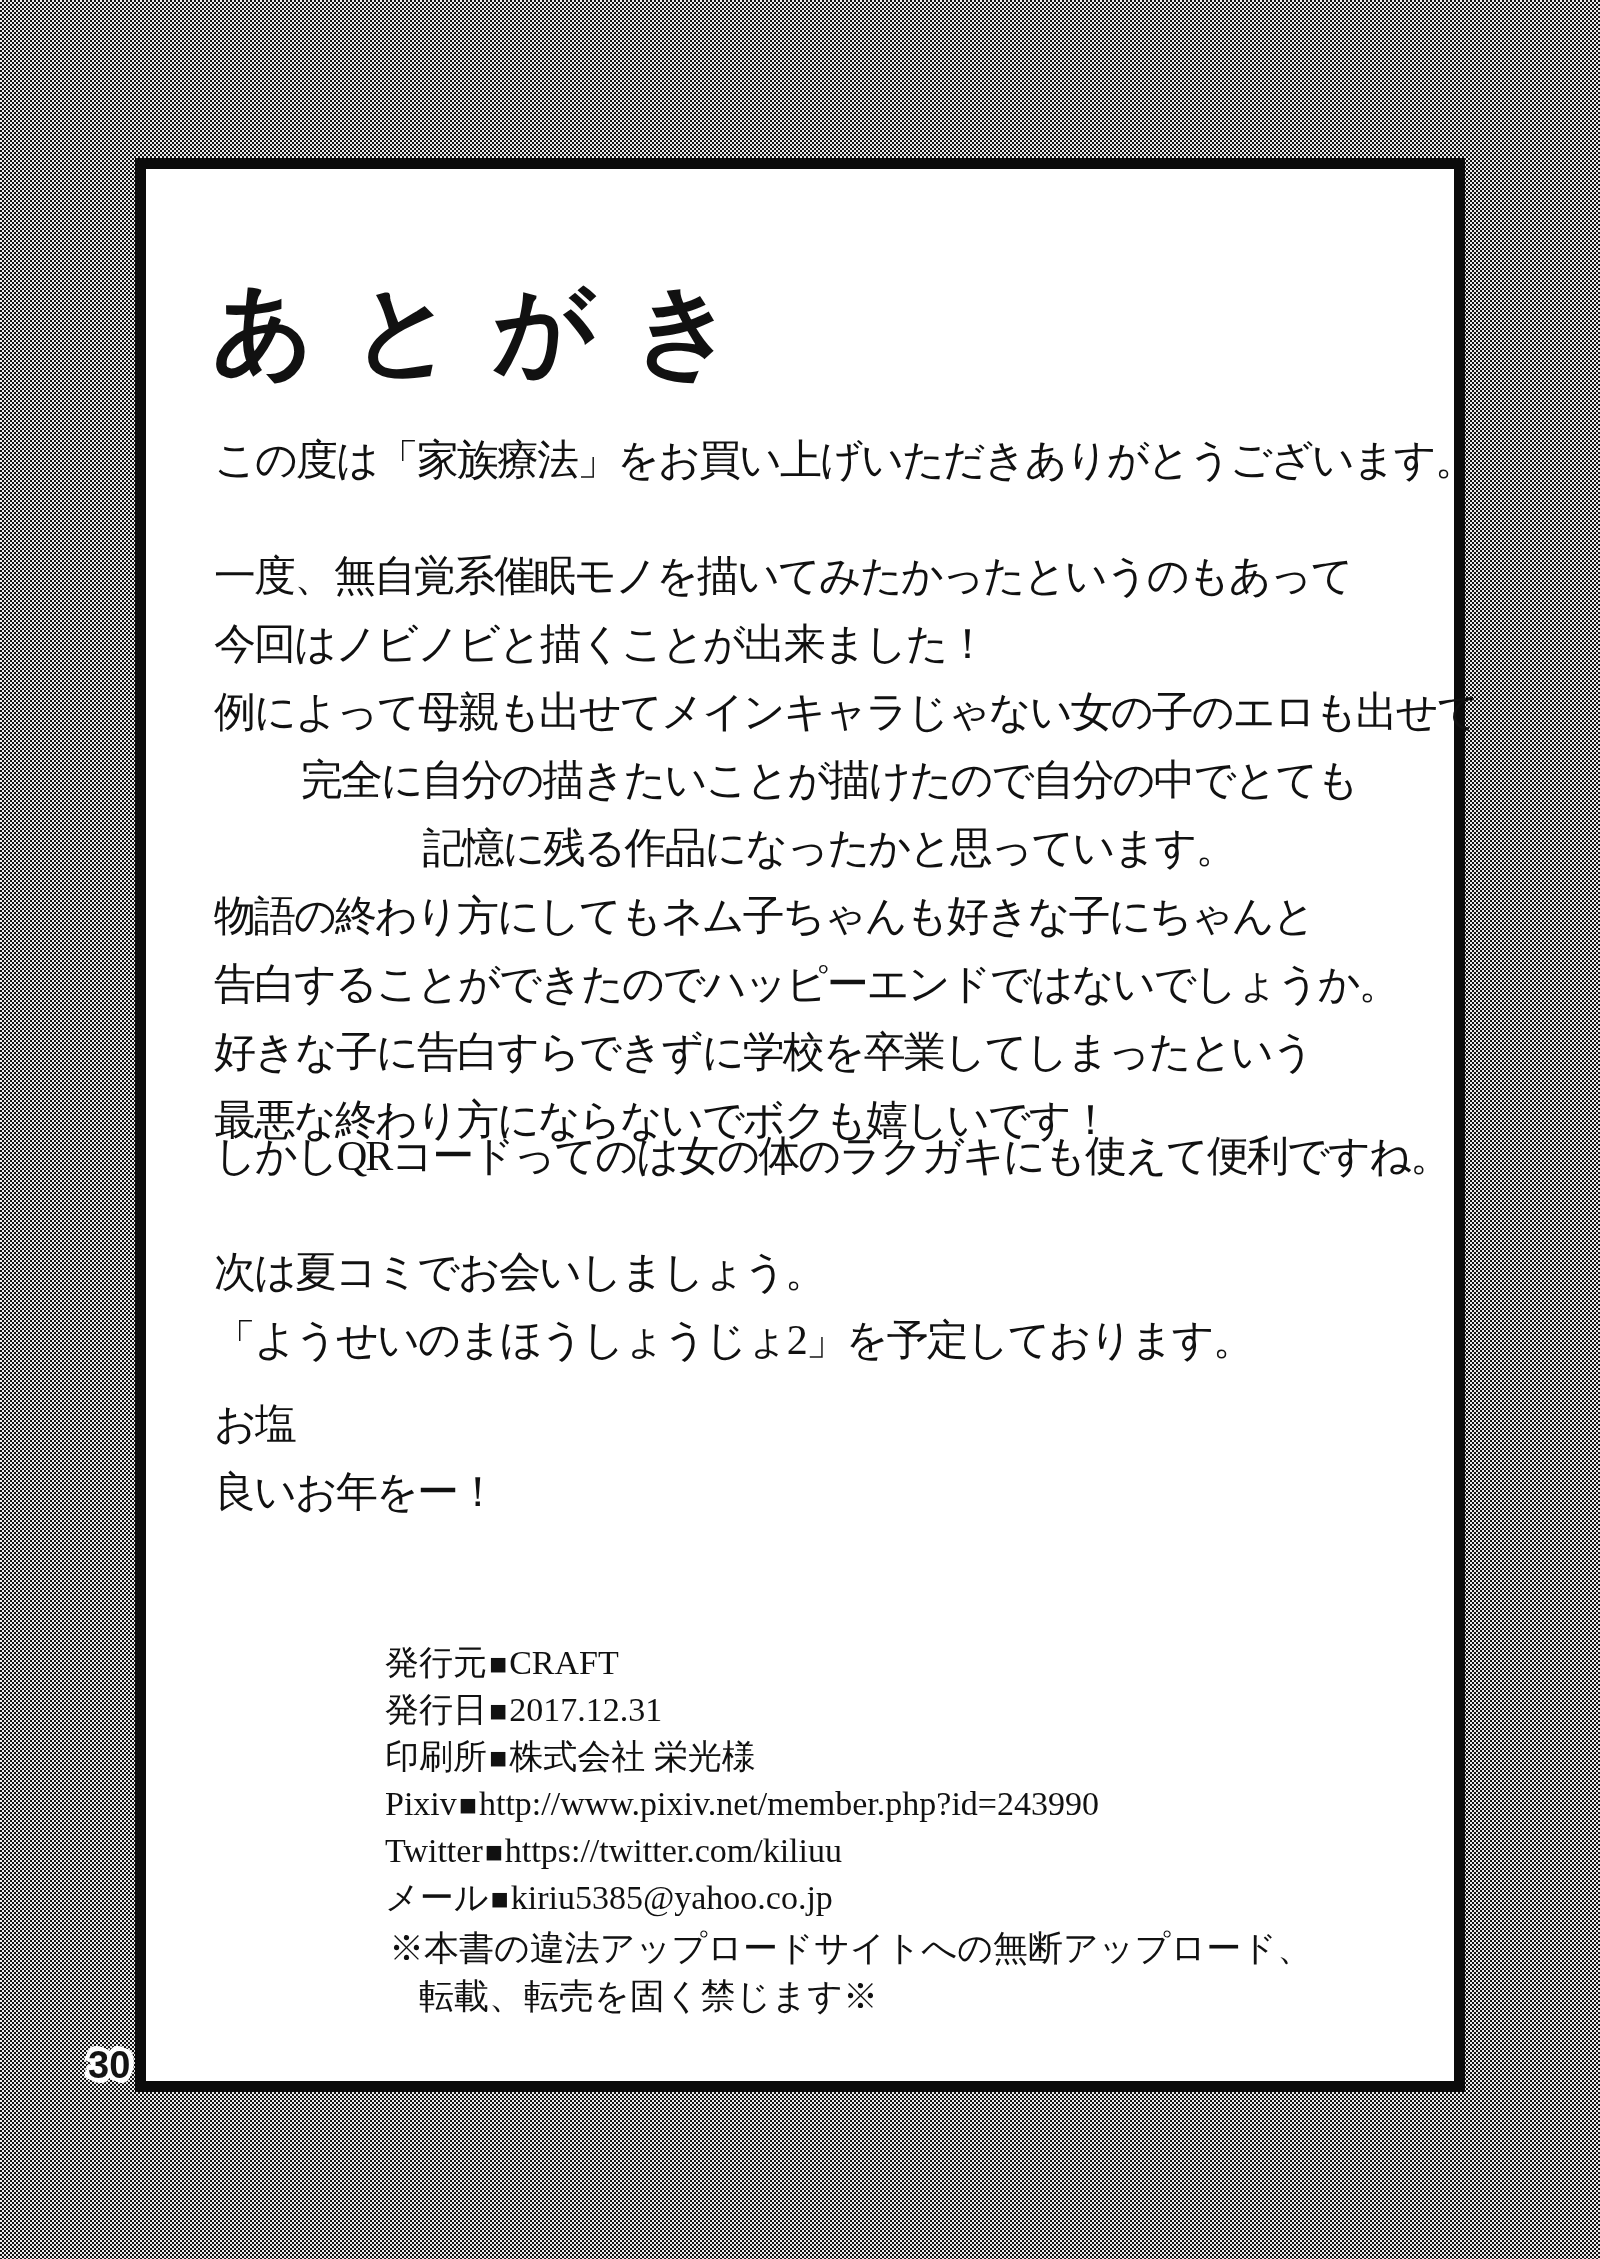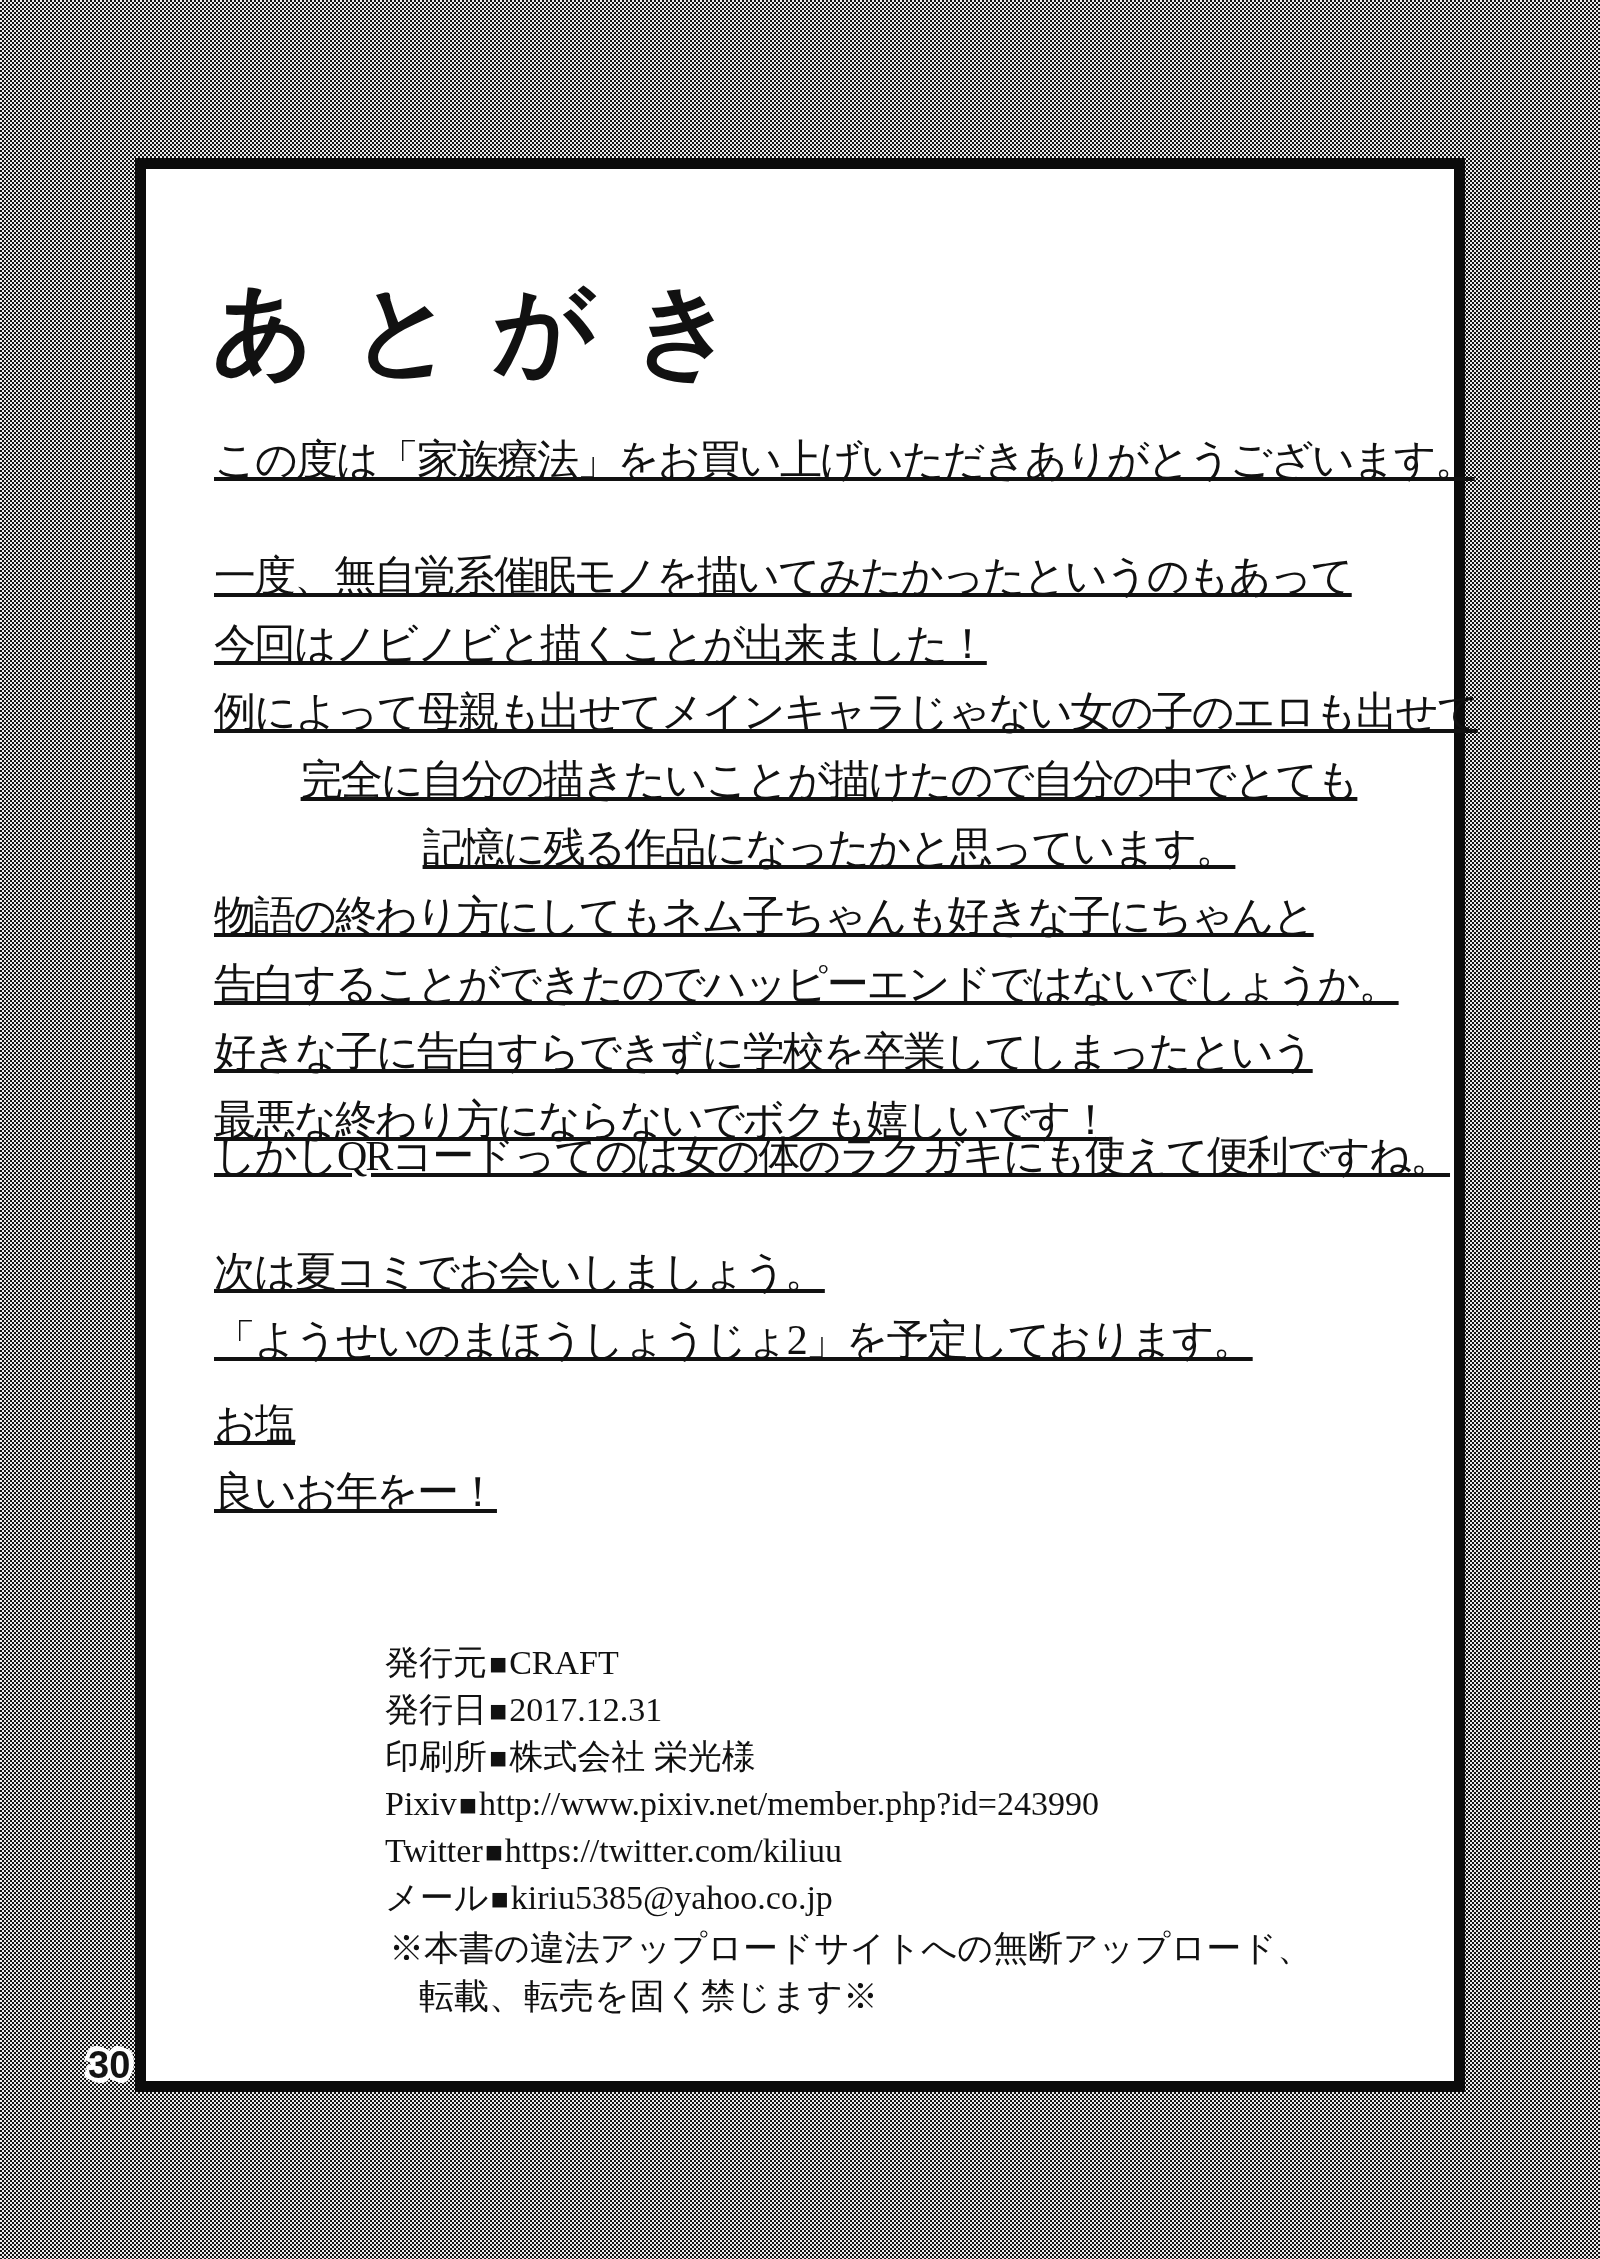--- a/index.html
+++ b/index.html
@@ -39,21 +39,20 @@
   }
 
   .para {
     position: absolute;
     left: 68px;
     right: 10px;
     font-size: 42px;
     line-height: 68px;
     letter-spacing: -2px;
     white-space: nowrap;
-    text-decoration: underline;
   }
   .p1 { top: 257px; }
   .p2 { top: 373px; }
   .p3 { top: 509px; text-align: center; }
   .p4 { top: 713px; }
   .p5 { top: 953px; }
   .p6 { top: 1069px; }
   .p7 { top: 1221px; }
 
   .colophon {

